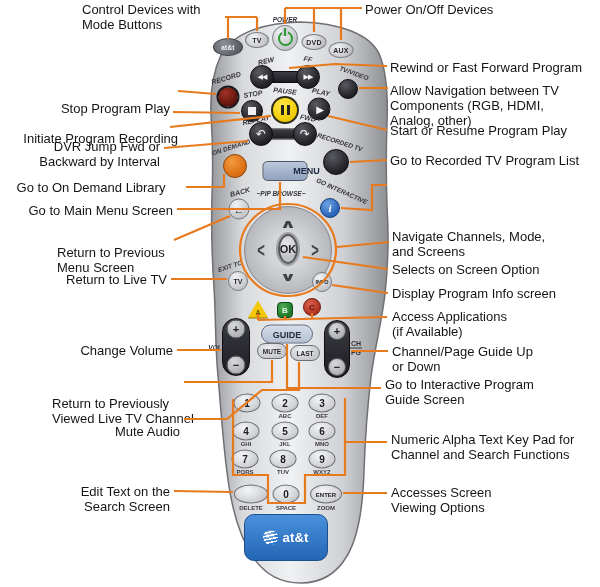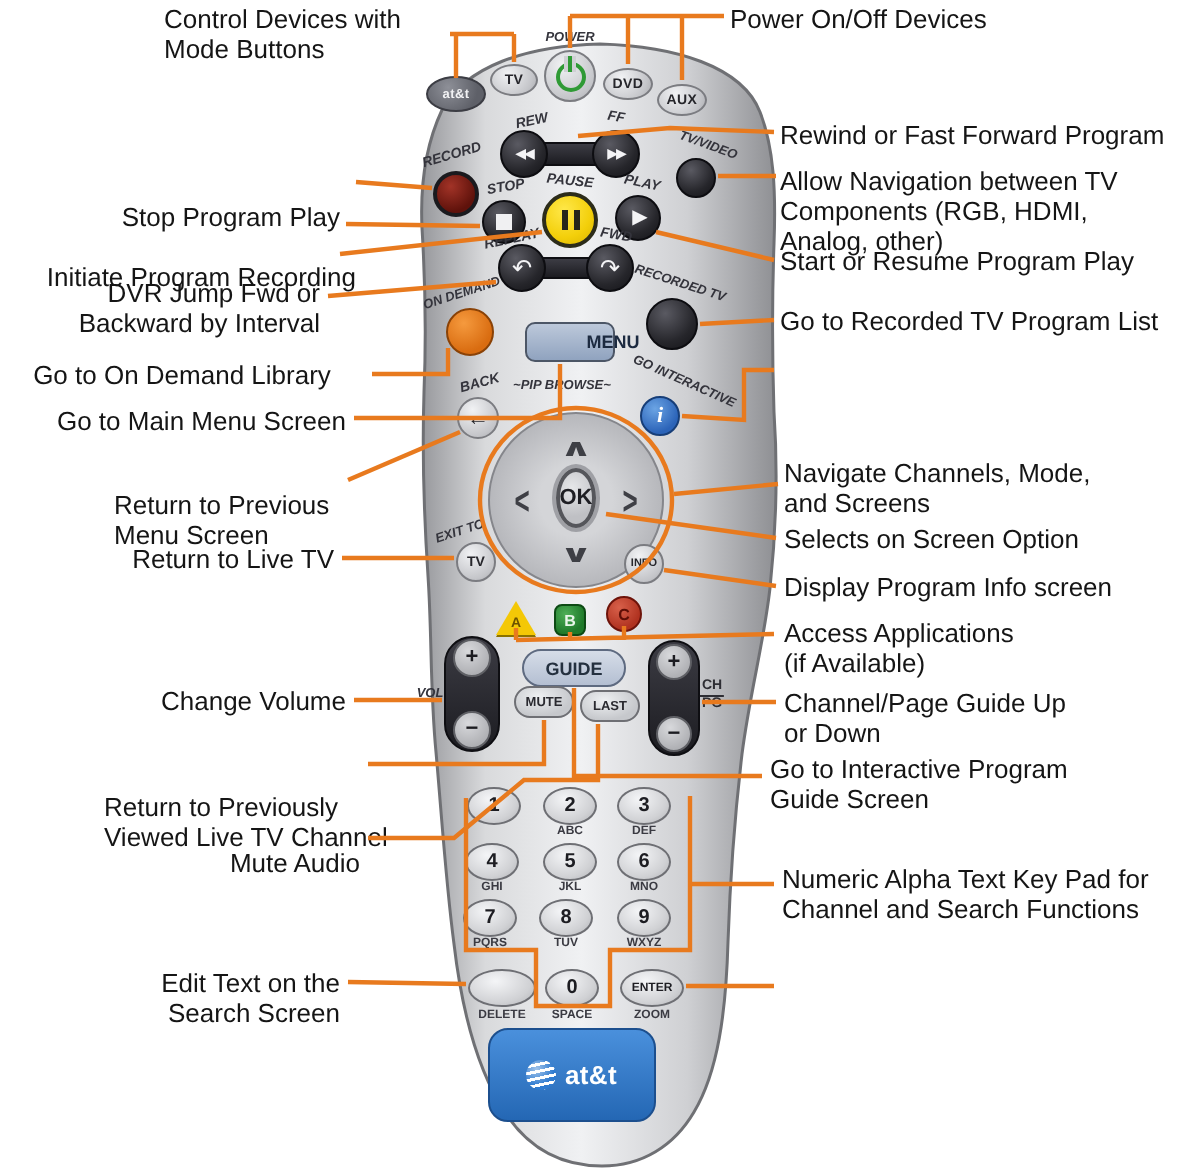--- a/index.html
+++ b/index.html
@@ -222,20 +222,22 @@
   <div class="ann" style="left:392px;top:262px;">Selects on Screen Option</div>
   <div class="ann" style="left:392px;top:286px;">Display Program Info screen</div>
   <div class="ann" style="left:392px;top:309px;">Access Applications
 (if Available)</div>
   <div class="ann" style="left:392px;top:344px;">Channel/Page Guide Up
 or Down</div>
   <div class="ann" style="left:385px;top:377px;">Go to Interactive Program
 Guide Screen</div>
   <div class="ann" style="left:391px;top:432px;">Numeric Alpha Text Key Pad for
 Channel and Search Functions</div>
+  <div class="ann" style="left:391px;top:485px;">Accesses Screen
+Viewing Options</div>
 
   <svg width="600" height="587" viewBox="0 0 600 587" class="layer" fill="none" stroke="#e87a1e" stroke-width="2.2">
     <path d="M225,17 H257 M228,17 V39 M257,17 V31"></path>
     <path d="M178,91 L216,94"></path>
     <path d="M173,112 L240,113"></path>
     <path d="M170,127 L271,116"></path>
     <path d="M164,148 L248,141"></path>
     <path d="M186,187 H224 V174"></path>
     <path d="M177,209 H280 V182"></path>
     <path d="M174,240 L230,216"></path>

